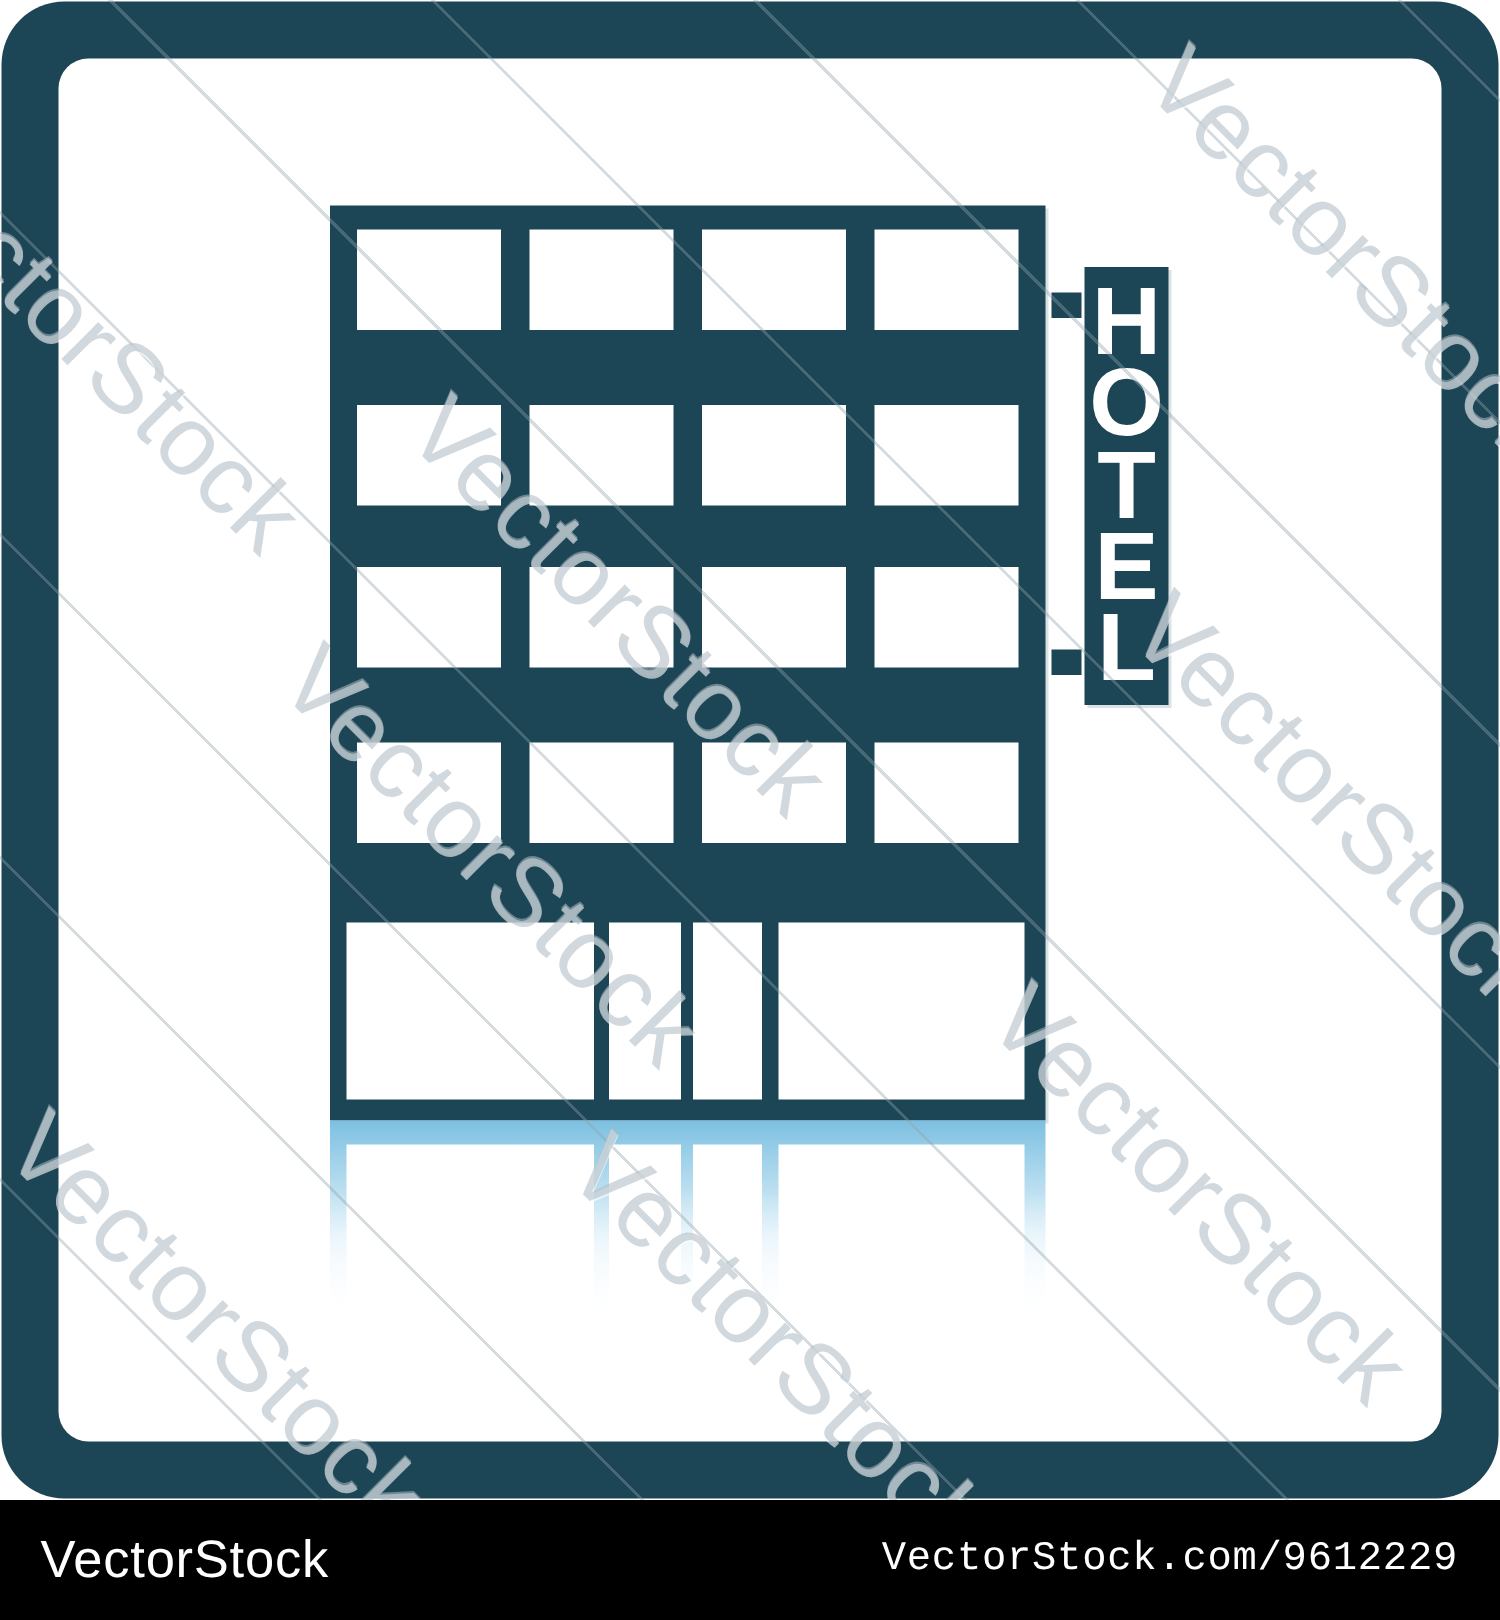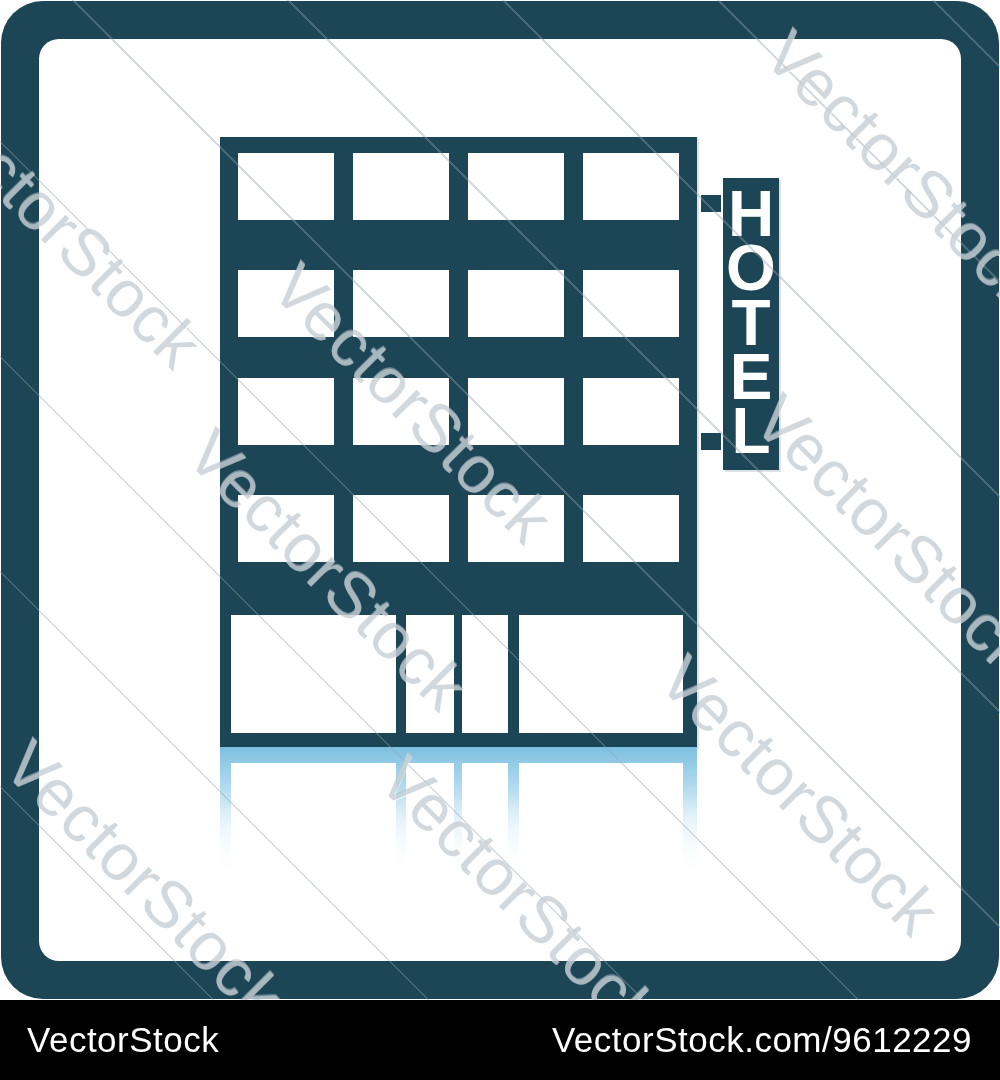--- a/index.html
+++ b/index.html
@@ -82,21 +82,21 @@
     transform:translate(-50%,-50%) rotate(45deg);
   }
   
   .footer{
     position:absolute;left:0;top:1000px;width:1000px;height:80px;
     background:var(--footer-bg,#000);
     display:flex;align-items:center;justify-content:space-between;
     box-sizing:border-box;padding:0 28px 0 27px;
   }
   .footer-brand{color:#fff;font-size:35px;font-weight:500;letter-spacing:.5px;}
-  .footer-credit{color:#fff;font-size:35px;font-weight:400;letter-spacing:.5px;}
+  .footer-credit{color:#fff;font-size:27px;font-weight:400;letter-spacing:.5px;font-family:Liberation Mono, monospace;}
 </style>
 </head>
 <body>
 
 <div class="canvas">
 
   <div class="frame">
     <div class="frame-inner"></div>
   </div>
 

